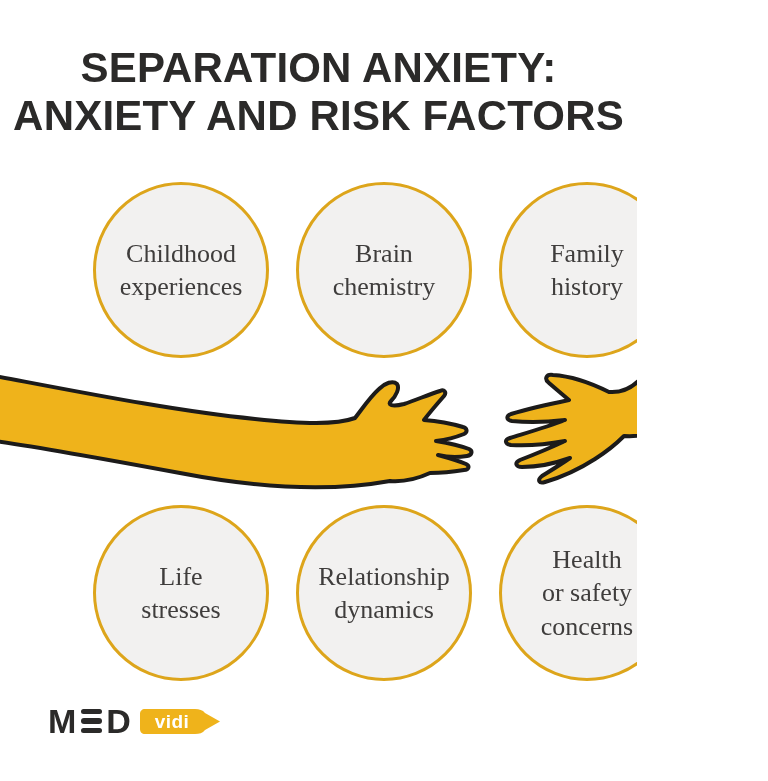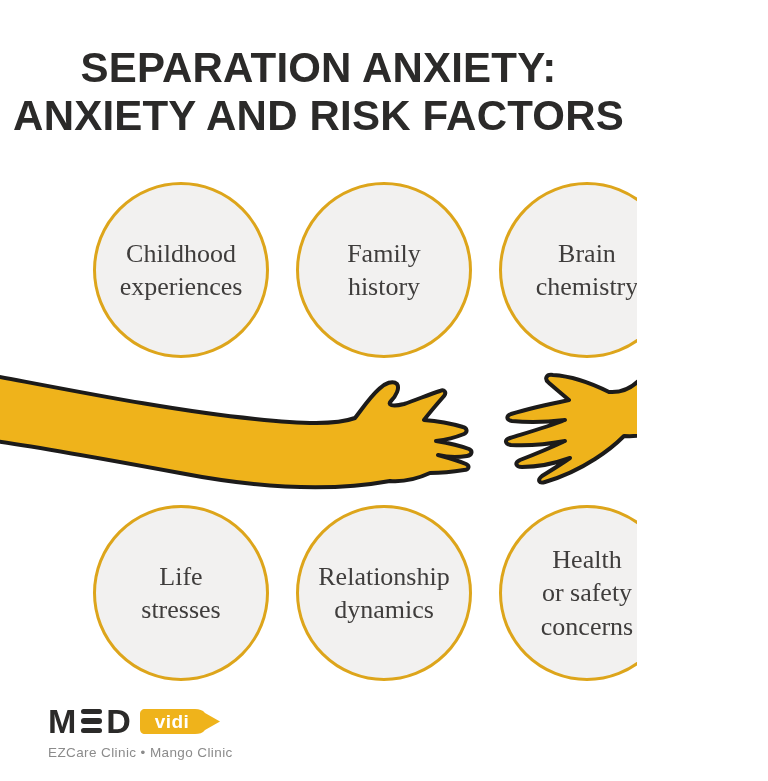--- a/index.html
+++ b/index.html
@@ -125,24 +125,24 @@
   <h1 class="title">
     <span>SEPARATION ANXIETY:</span><br>
     <span>ANXIETY AND RISK FACTORS</span>
   </h1>
 
   <div class="circles-grid">
       <div class="circle">
         <div class="circle-label">Childhood<br>experiences</div>
       </div>
       <div class="circle">
+        <div class="circle-label">Brain<br>chemistry</div>
+      </div>
+      <div class="circle">
         <div class="circle-label">Family<br>history</div>
-      </div>
-      <div class="circle">
-        <div class="circle-label">Brain<br>chemistry</div>
       </div>
       <div class="circle">
         <div class="circle-label">Life<br>stresses</div>
       </div>
       <div class="circle">
         <div class="circle-label">Relationship<br>dynamics</div>
       </div>
       <div class="circle">
         <div class="circle-label">Health<br>or safety<br>concerns</div>
       </div>
@@ -211,16 +211,15 @@
           <span></span>
           <span></span>
         </span>
         <span>D</span>
       </div>
       <svg class="vidi-tag-svg" width="82" height="27" viewBox="0 0 82 27">
         <path class="vidi-tag-shape" d="M6,1 H56 C60.5,1 63.5,2 66,5 L81,13.5 L66,22 C63.5,25 60.5,26 56,26 H6 C3,26 1,24 1,21 V6 C1,3 3,1 6,1 Z"></path>
         <text class="vidi-tag-text" x="33" y="20" text-anchor="middle">vidi</text>
       </svg>
     </div>
-    <div class="tagline">EZCare Clinic • Mango Clinic</div>
   </div>
 
 </div>
 
 </body></html>

